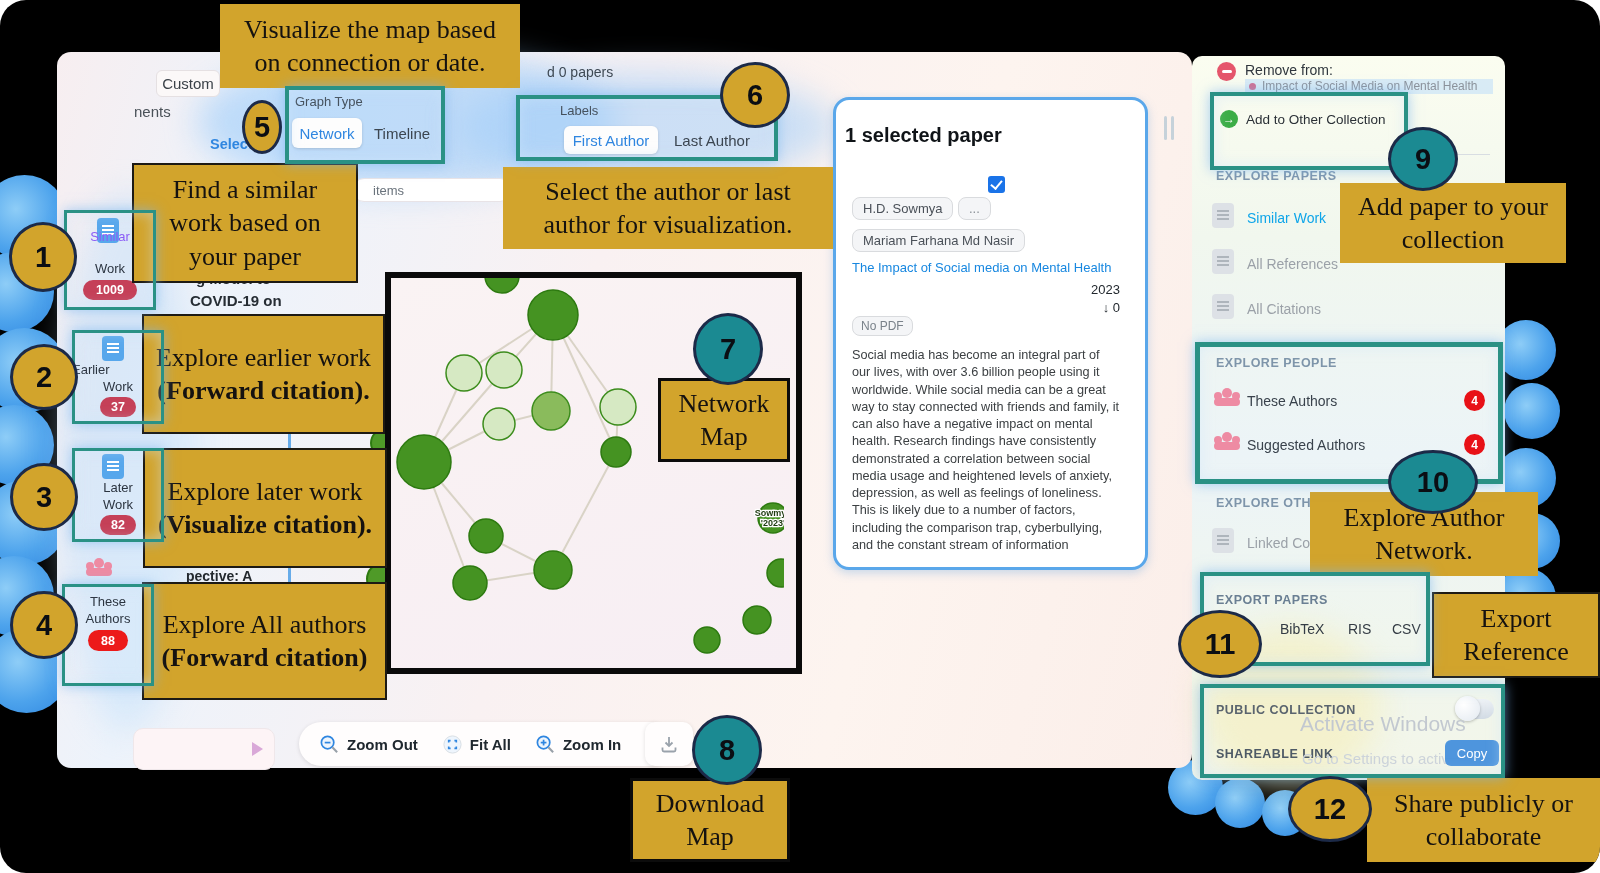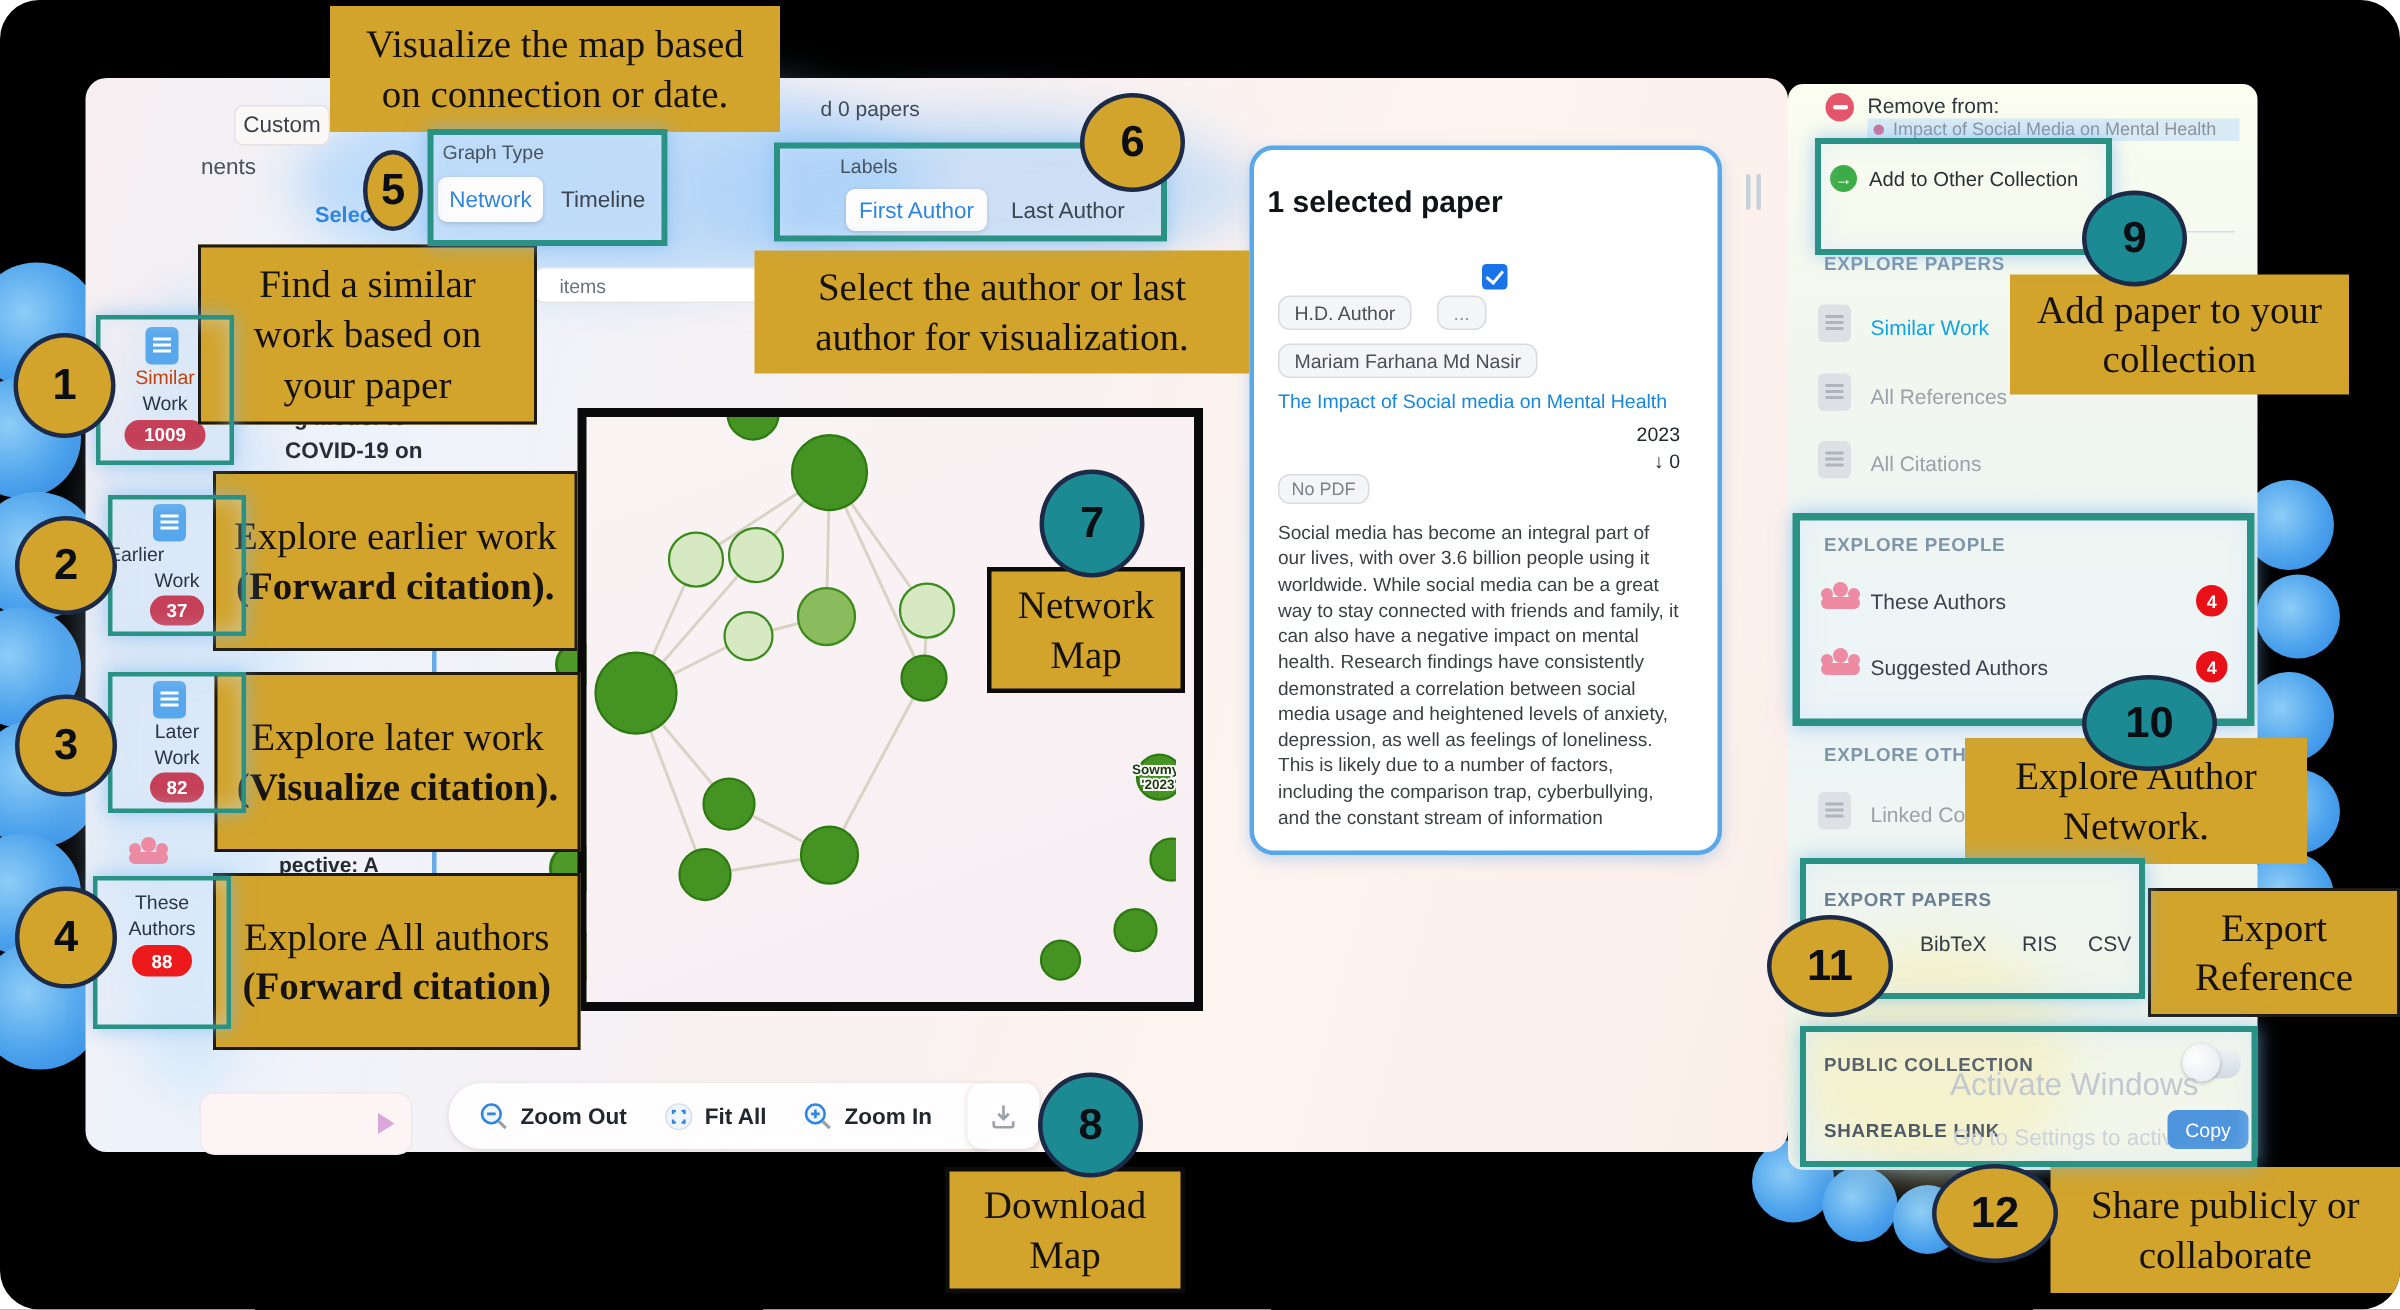--- a/index.html
+++ b/index.html
@@ -110,21 +110,21 @@
   <div class="abs" style="left:295px;top:94px;font-size:13px;color:#44505c">Graph Type</div>
   <div class="whitechip" style="left:292px;top:118px;width:70px;height:30px">Network</div>
   <div class="abs" style="left:374px;top:125px;font-size:15px;color:#3b4550">Timeline</div>
 
   <div class="abs" style="left:560px;top:103px;font-size:13px;color:#44505c">Labels</div>
   <div class="whitechip" style="left:564px;top:126px;width:94px;height:28px">First Author</div>
   <div class="abs" style="left:674px;top:132px;font-size:15px;color:#3b4550">Last Author</div>
 
   <div>
     <span class="doc" style="left:97px;top:218px"></span>
-    <div class="abs" style="left:64px;top:244px;width:92px;text-align:center;font-size:13px;color:#c2410c">Similar</div>
+    <div class="abs" style="left:64px;top:229px;width:92px;text-align:center;font-size:13px;color:#8b5cf6">Similar</div>
     <div class="abs" style="left:64px;top:261px;width:92px;text-align:center;font-size:13px;color:#2b3440">Work</div>
     <div class="pill rose abs" style="left:83px;top:280px;width:54px;height:20px">1009</div>
   </div>
   <div>
     <span class="doc stack" style="left:102px;top:336px"></span>
     <div class="abs" style="left:72px;top:362px;width:92px;font-size:13px;color:#2b3440">Earlier</div>
     <div class="abs" style="left:72px;top:379px;width:92px;text-align:center;font-size:13px;color:#2b3440">Work</div>
     <div class="pill rose abs" style="left:100px;top:397px;width:36px;height:20px">37</div>
   </div>
   <div>
@@ -220,21 +220,21 @@
         <path d="M4.5 14.5v2.5a1.5 1.5 0 001.5 1.5h10a1.5 1.5 0 001.5-1.5v-2.5"></path>
     </svg>
   </div>
   <div class="abs" style="left:133px;top:728px;width:142px;height:42px;background:#fdf4f6;border:1px solid #efe7ea;border-radius:10px">
     <span class="tri" style="left:118px;top:13px"></span>
   </div>
 
   <div class="abs" style="left:833px;top:97px;width:315px;height:473px;background:#fff;border:3px solid #5aa7ea;border-radius:16px;box-shadow:0 3px 10px rgba(100,160,220,.35)"></div>
   <div class="abs" style="left:845px;top:124px;font-size:20px;font-weight:bold;color:#101418">1 selected paper</div>
   <span class="cbx" style="left:988px;top:176px"></span>
-  <span class="chip" style="left:852px;top:197px">H.D. Author</span>
+  <span class="chip" style="left:852px;top:197px">H.D. Sowmya</span>
   <span class="chip" style="left:958px;top:197px;color:#8a9096">...</span>
   <span class="chip" style="left:852px;top:229px">Mariam Farhana Md Nasir</span>
   <div class="abs" style="left:852px;top:260px;width:282px;font-size:13px;color:#1787e0">The Impact of Social media on Mental Health</div>
   <div class="abs" style="left:1060px;top:282px;width:60px;text-align:right;font-size:13px;color:#22282e">2023</div>
   <div class="abs" style="left:1060px;top:300px;width:60px;text-align:right;font-size:13px;color:#22282e">↓ 0</div>
   <span class="chip" style="left:852px;top:316px;font-size:12px;color:#7a828a;padding:2px 8px">No PDF</span>
   <div class="abs" style="left:852px;top:347px;width:268px;font-size:12.7px;line-height:1.36;color:#3c4043">Social media has become an integral part of our lives, with over 3.6 billion people using it worldwide. While social media can be a great way to stay connected with friends and family, it can also have a negative impact on mental health. Research findings have consistently demonstrated a correlation between social media usage and heightened levels of anxiety, depression, as well as feelings of loneliness. This is likely due to a number of factors, including the comparison trap, cyberbullying, and the constant stream of information</div>
 
   <div>
     <span class="abs" style="left:1164px;top:116px;width:3px;height:24px;background:#c6d2da;border-radius:2px"></span>

